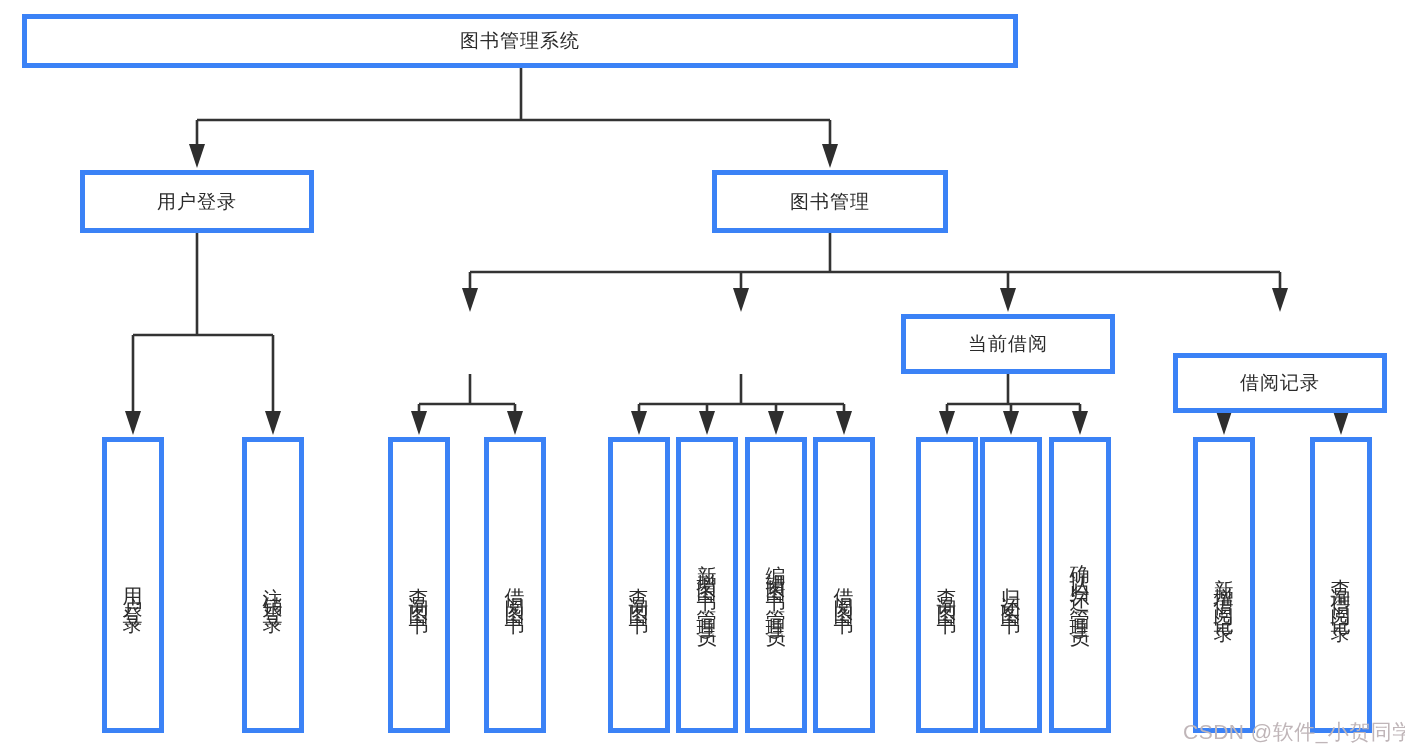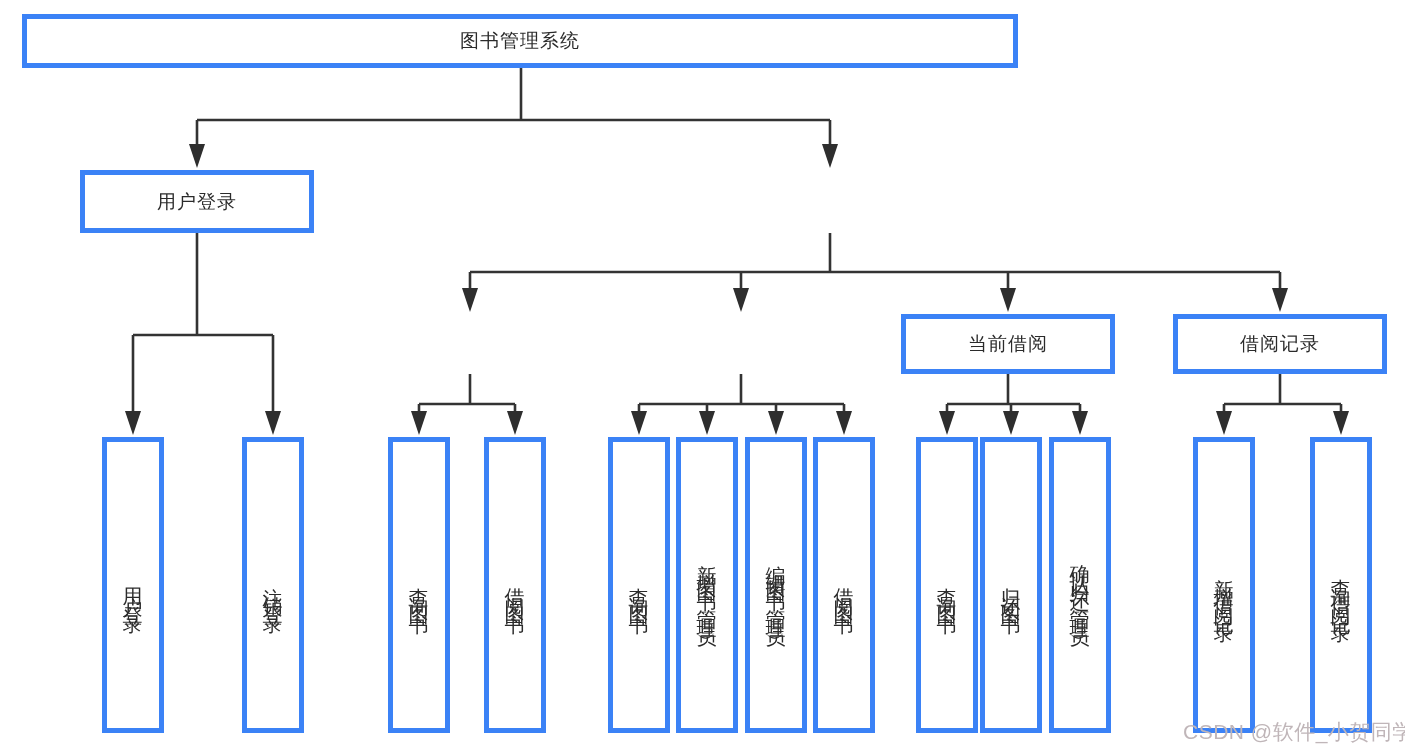--- a/index.html
+++ b/index.html
@@ -35,21 +35,21 @@
   
   .n-root{left:22px;top:14px;width:996px;height:54px;}
   
   .n-l2-0{left:80px;top:170px;width:234px;height:63px;}
   .n-l2-1{left:712px;top:170px;width:236px;height:63px;}
   
   .n-l3{top:314px;width:214px;height:60px;}
   .n-l3-0{left:363px;}
   .n-l3-1{left:634px;}
   .n-l3-2{left:901px;}
-  .n-l3-3{left:1173px;}
+  .n-l3-3{left:1173px;margin-top:39px;}
   
   .leaf{top:437px;width:62px;height:296px;}
   .lf-a0{left:102px;}  .lf-a1{left:242px;}
   .lf-b0{left:388px;}  .lf-b1{left:484px;}
   .lf-c0{left:608px;}  .lf-c1{left:676px;}  .lf-c2{left:745px;}  .lf-c3{left:813px;}
   .lf-d0{left:916px;}  .lf-d1{left:980px;}  .lf-d2{left:1049px;}
   .lf-e0{left:1193px;} .lf-e1{left:1310px;}
   .watermark{
     position:absolute;
     left:1183px;top:718px;
@@ -108,20 +108,23 @@
     </g>
   </svg>
 
   <div class="node n-root">
     <span class="h-label">图书管理系统</span>
   </div>
 
   <div class="node n-l2-0">
     <span class="h-label">用户登录</span>
   </div>
+  <div class="node n-l2-1">
+    <span class="h-label">图书管理</span>
+  </div>
 
   <div class="node n-l3 n-l3-2">
     <span class="h-label">当前借阅</span>
   </div>
   <div class="node n-l3 n-l3-3">
     <span class="h-label">借阅记录</span>
   </div>
 
   <div class="node leaf lf-a0">
     <span class="v-label">用户登录</span>

